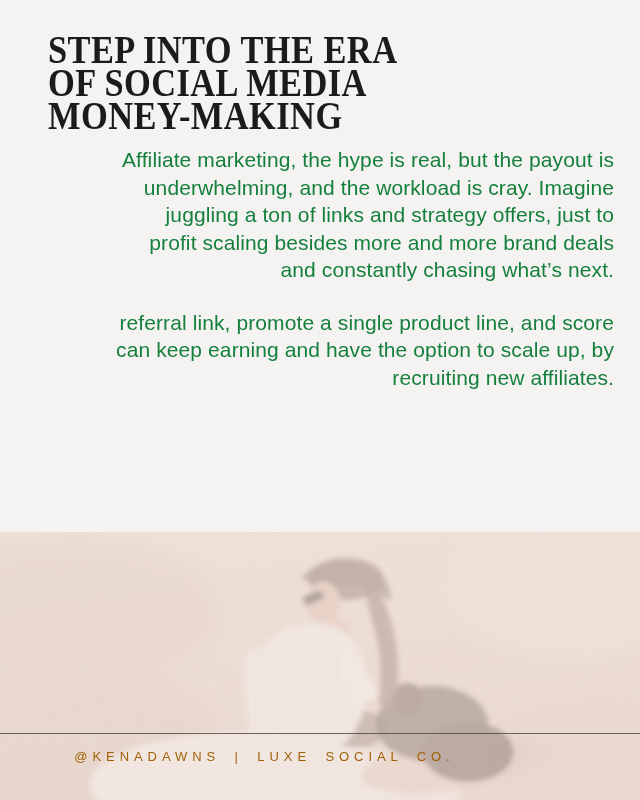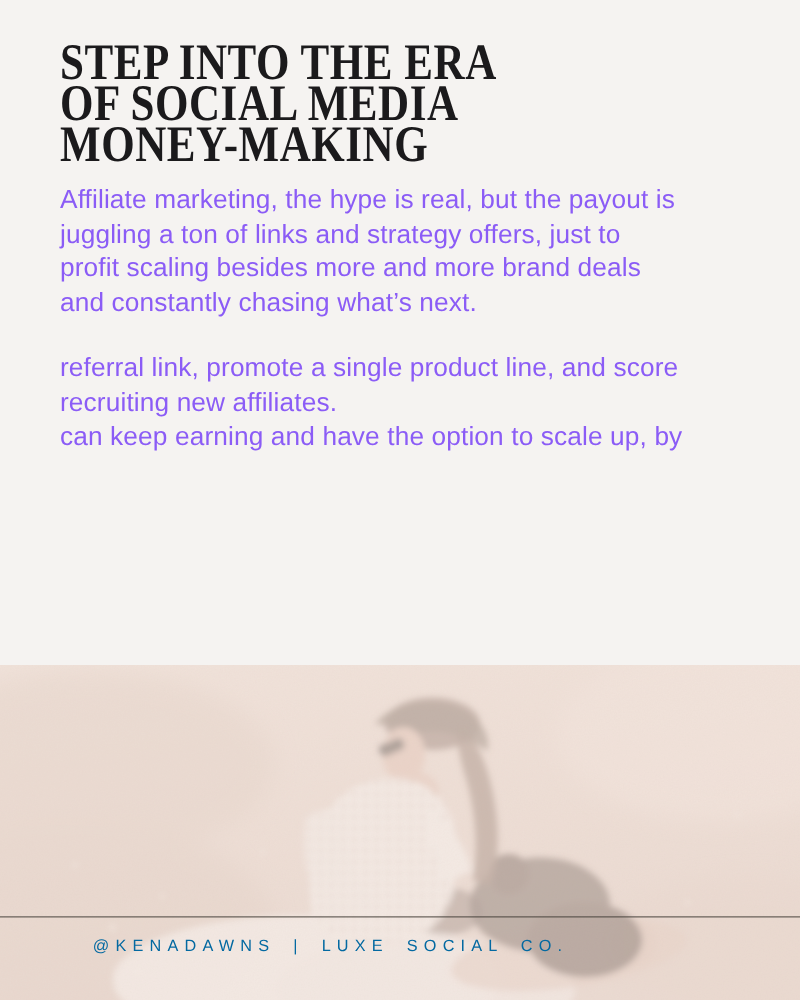--- a/index.html
+++ b/index.html
@@ -12,60 +12,61 @@
   .headline{
     position:absolute;left:48px;top:33px;
     font-family:"Liberation Serif",serif;font-weight:700;
     font-size:41px;line-height:33px;color:#1b1a1c;
     transform:scaleX(.84);transform-origin:left top;
     white-space:nowrap;letter-spacing:.5px;
   }
   
   .copy{
     position:absolute;left:48px;top:146px;width:566px;
-    color:#8b5cf6;font-size:21px;line-height:27.5px;letter-spacing:.1px;
+    color:#15803d;font-size:21px;line-height:27.5px;letter-spacing:.1px;text-align:right;
   }
   .para{margin:0 0 25px 0;}
   .bline{white-space:nowrap;}
   
   .photo{position:absolute;left:0;top:532px;width:640px;height:268px;}
   .photo svg{display:block;}
   
   .divider{
     position:absolute;left:0;top:733px;width:640px;height:1px;
     background:#49433d;opacity:.8;
   }
   .footer{
     position:absolute;left:0;top:749px;width:524px;text-align:center;
     font-size:13px;font-weight:500;letter-spacing:.38em;word-spacing:.45em;
-    color:#0369a1;text-indent:.38em;
+    color:#a16207;text-indent:.38em;
   }
 </style>
 </head>
 <body>
 
 <div class="page">
 
   <h1 class="headline" style="margin:0;">
     <div>STEP INTO THE ERA</div>
     <div>OF SOCIAL MEDIA</div>
     <div>MONEY-MAKING</div>
   </h1>
 
   <div class="copy">
     <p class="para">
       <span class="bline" style="display:block">Affiliate marketing, the hype is real, but the payout is</span>
+      <span class="bline" style="display:block">underwhelming, and the workload is cray. Imagine</span>
       <span class="bline" style="display:block">juggling a ton of links and strategy offers, just to</span>
       <span class="bline" style="display:block">profit scaling besides more and more brand deals</span>
       <span class="bline" style="display:block">and constantly chasing what’s next.</span>
     </p>
     <p class="para">
       <span class="bline" style="display:block">referral link, promote a single product line, and score</span>
+      <span class="bline" style="display:block">can keep earning and have the option to scale up, by</span>
       <span class="bline" style="display:block">recruiting new affiliates.</span>
-      <span class="bline" style="display:block">can keep earning and have the option to scale up, by</span>
     </p>
   </div>
 
   <div class="photo">
     <svg width="640" height="268" viewBox="0 0 640 268" role="img" aria-label="Faded photo of a woman in a white crochet cover-up and sunglasses sitting on beach sand beside a dark dog">
       <defs>
         <linearGradient id="sandGrad" x1="0" y1="0" x2="0.3" y2="1">
           <stop offset="0" stop-color="#e9d8cd"></stop>
           <stop offset="0.55" stop-color="#e3cfc3"></stop>
           <stop offset="1" stop-color="#ddc8bc"></stop>

